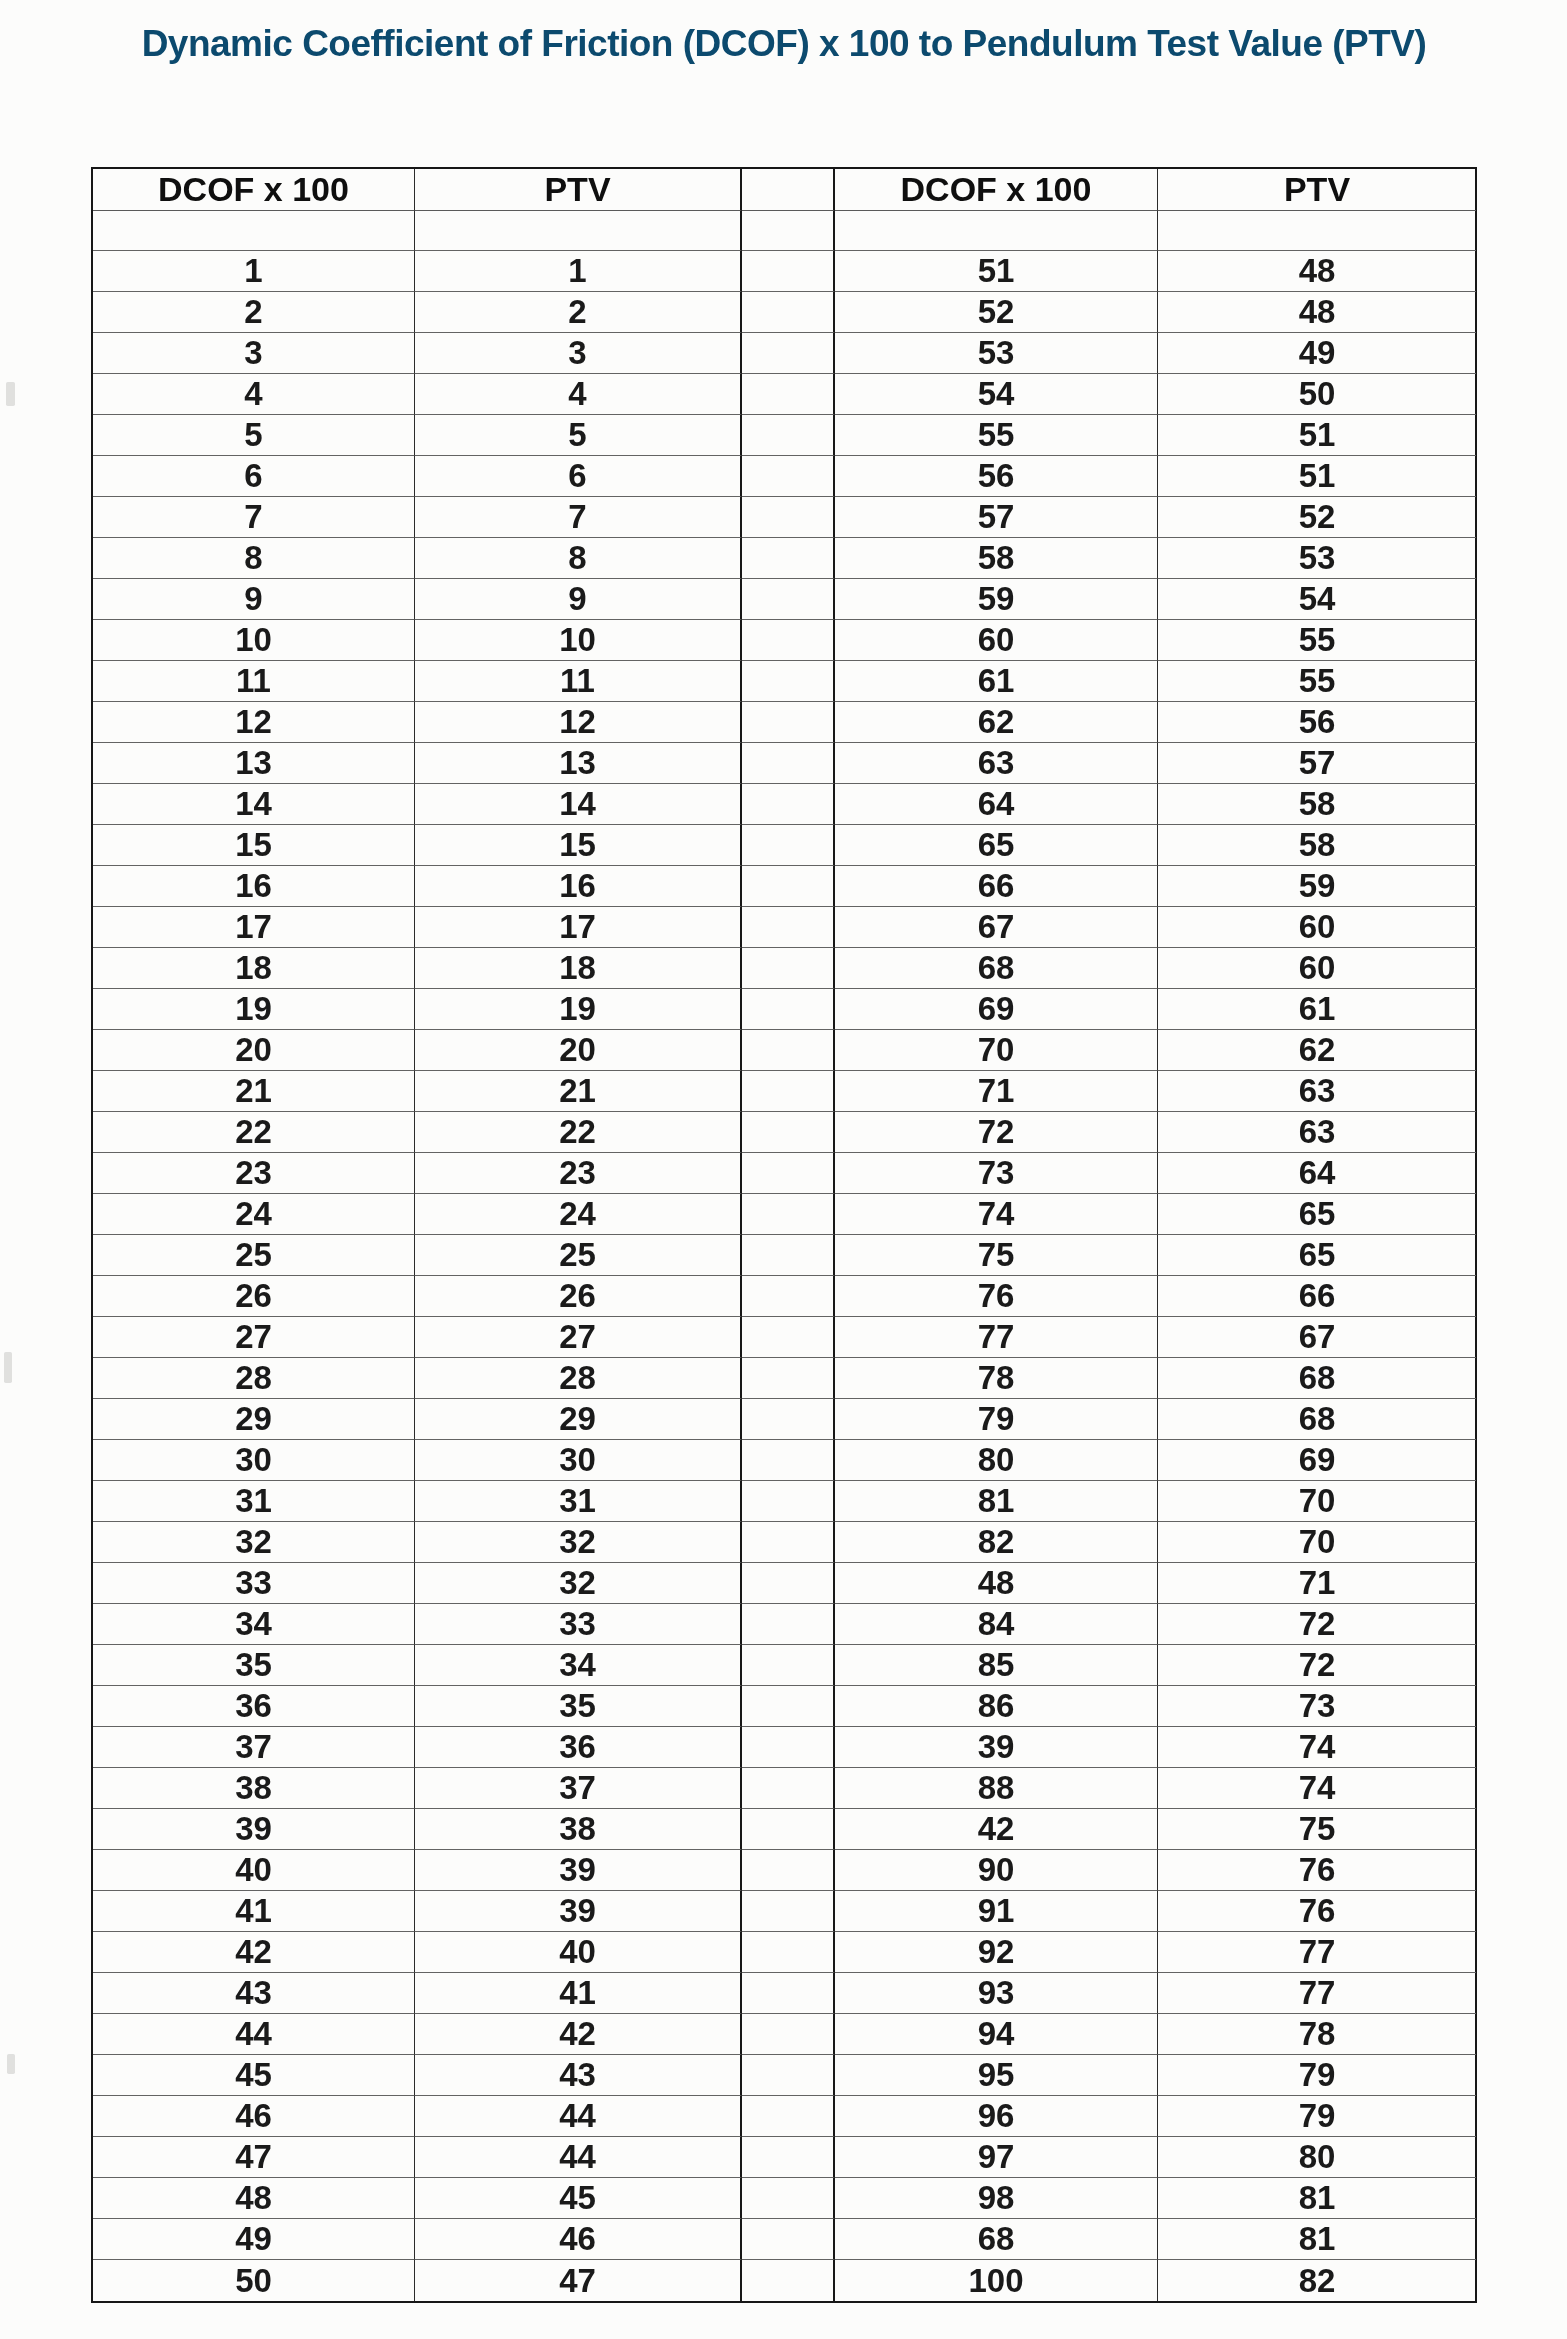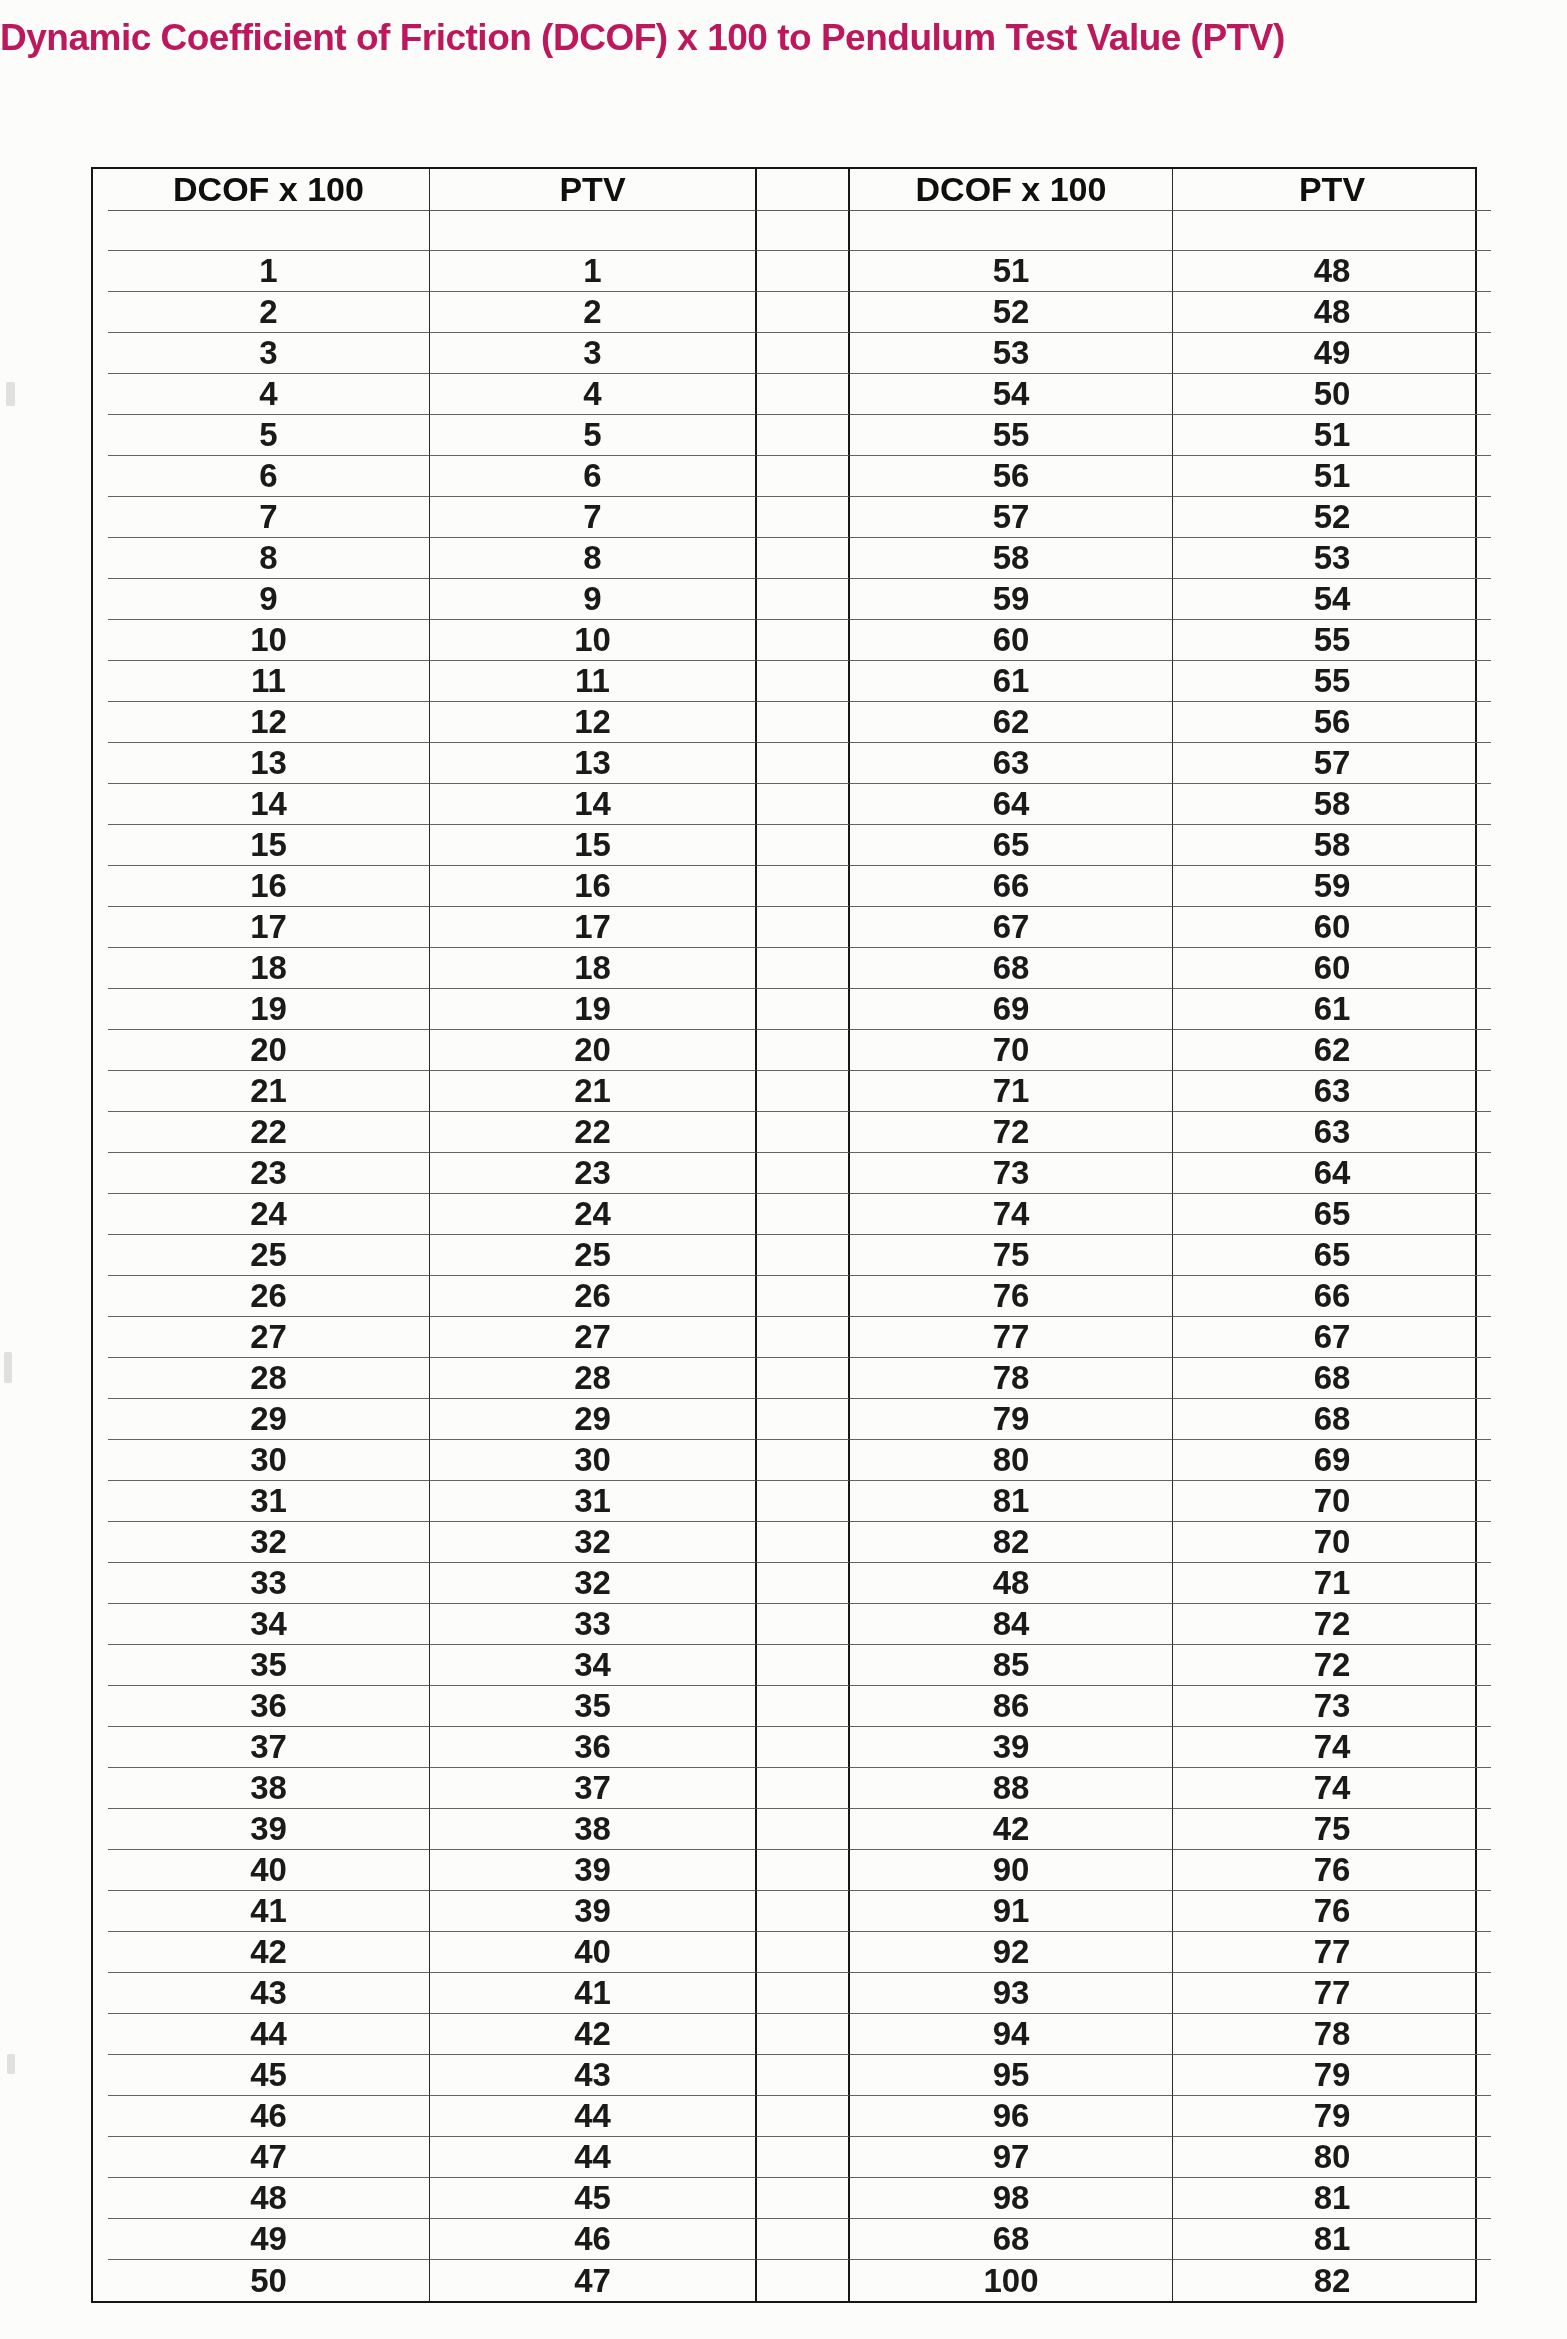--- a/index.html
+++ b/index.html
@@ -11,41 +11,41 @@
     position: relative;
     width: 1568px;
     height: 2339px;
     background: #fcfcfb;
     font-family: "Liberation Sans", sans-serif;
     color: #141414;
     overflow: hidden;
   }
   .title {
     margin: 0;
-    padding-top: 16px;
+    padding-top: 22px;
+    text-align: center;
     font-size: 37px;
     font-weight: bold;
     line-height: 1.2;
     letter-spacing: -0.5px;
-    color: #be185d;
+    color: #0c4a6e;
   }
   .title .tline { display: block; }
 
   .doc-table {
     position: absolute;
     left: 91px;
     top: 167px;
     width: 1382px;
     border: 2.7px solid #161616;
     background: #fcfcfb;
   }
   .trow {
     display: grid;
     grid-template-columns: 322px 327px 93px 323px 318px;
-    padding-left: 15px;
   }
   .trow.header  { height: 42px; }
   .trow.spacer  { height: 40px; }
   .trow.data    { height: 41px; }
 
   .tcell {
     display: flex;
     align-items: center;
     justify-content: center;
     border-bottom: 1.8px solid #636363;

